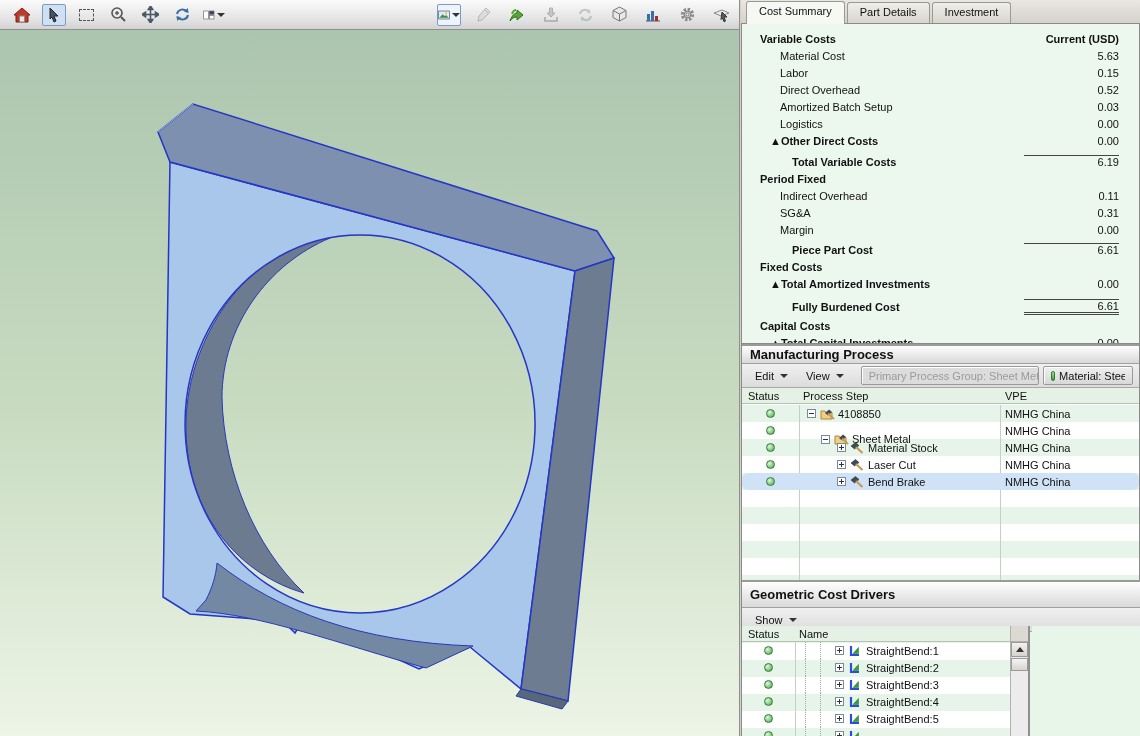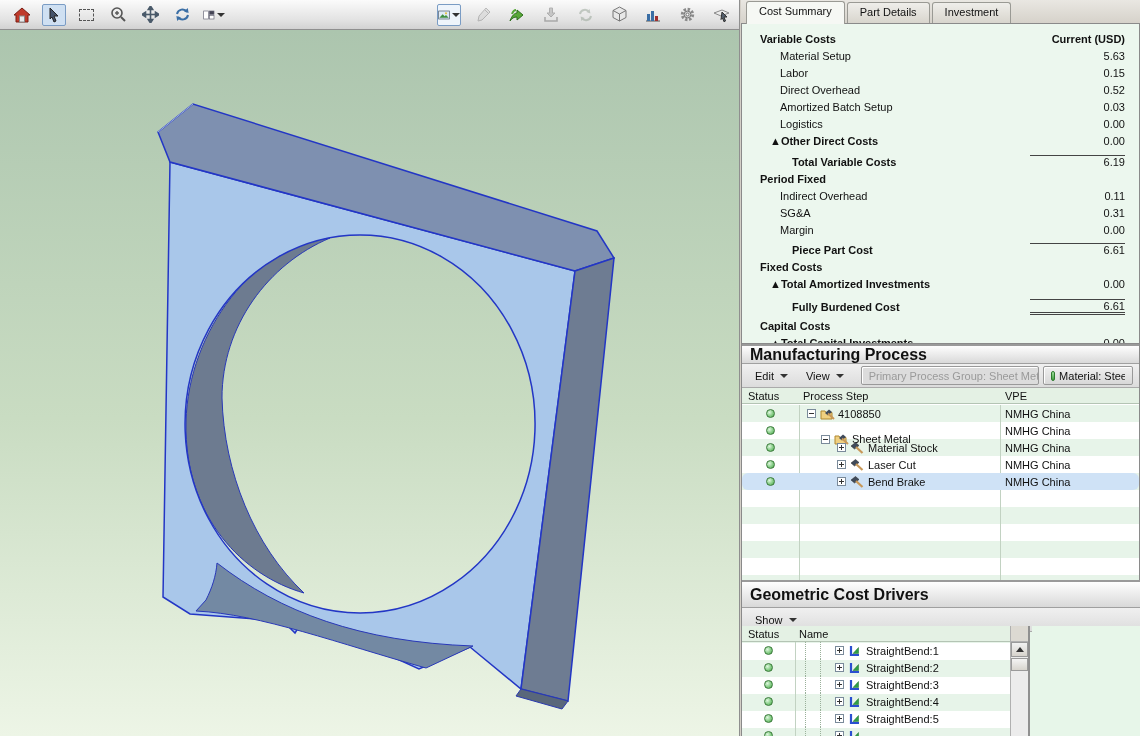--- a/index.html
+++ b/index.html
@@ -36,36 +36,36 @@
             background:linear-gradient(#e9e7e2,#d6d2ca); border-bottom:1px solid #8a8a8a;
             display:flex; align-items:flex-end; padding-left:5px; }
   .tab { height:21px; padding:3px 12px 0; margin-right:2px; border:1px solid #9a9a94; border-bottom:none;
          border-radius:3px 3px 0 0; background:linear-gradient(#efeeea,#d8d5cd); white-space:nowrap; }
   .tab.active { background:#f6f8f4; height:23px; font-weight:normal; position:relative; top:1px; }
 
   
   #costpanel { position:absolute; left:0; top:24px; width:100%; height:320px;
                background:#ecf7ee; border:1px solid #8a8a8a; border-top:none; overflow:hidden;
                padding-top:6px; }
-  .crow { display:flex; align-items:center; height:17px; padding-right:14px; }
+  .crow { display:flex; align-items:center; height:17px; padding-right:20px; }
   .crow .lbl { flex:1; white-space:nowrap; }
   .crow .val { width:95px; text-align:right; white-space:nowrap; }
   .c-sec  .lbl { font-weight:bold; padding-left:18px; }
   .c-sec  .val { font-weight:bold; }
   .c-item .lbl { padding-left:38px; }
   .c-bitem .lbl { font-weight:bold; padding-left:28px; }
   .c-total .lbl { font-weight:bold; padding-left:50px; }
   .v-line { border-top:1px solid #444; }
   .v-dbl  { border-bottom:3px double #444; }
   .g4 { margin-top:4px; } .g3 { margin-top:3px; } .g6 { margin-top:6px; } .g2 { margin-top:2px; }
 
   
   .panel-title { height:20px; background:linear-gradient(#fefefe,#d9d9d9);
                  border-top:2px solid #9a9a9a; border-bottom:1px solid #a0a0a0;
-                 font-weight:bold; font-size:16px; display:flex; align-items:center; padding-left:8px; }
+                 font-weight:bold; font-size:13px; display:flex; align-items:center; padding-left:8px; }
   .panel-toolbar { height:24px; background:linear-gradient(#f0f0f0,#dcdcdc);
                    border-bottom:1px solid #aaa; display:flex; align-items:center; gap:4px; padding:0 6px; }
   .dd-btn { display:flex; align-items:center; gap:4px; padding:2px 6px; border:1px solid transparent; }
   .tb-btn { display:flex; align-items:center; gap:4px; padding:2px 7px; height:19px;
             background:linear-gradient(#efefef,#d8d8d8); border:1px solid #999;
             border-radius:2px; box-shadow:inset 1px 1px 0 #fff; white-space:nowrap; overflow:hidden; }
   .tb-btn.disabled { color:#9a9a9a; background:#dcdcdc; }
   .grn-dot { width:6px; height:10px; border-radius:3px; background:linear-gradient(#9fe09f,#3f9c3f);
              border:1px solid #2e7a2e; display:inline-block; }
 
@@ -257,21 +257,21 @@
     <div class="tab">Part Details</div>
     <div class="tab">Investment</div>
   </div>
 
   <div id="costpanel">
     <div class="crow c-sec">
         <span class="lbl">Variable Costs</span>
         <span class="val">Current (USD)</span>
       </div>
     <div class="crow c-item">
-        <span class="lbl">Material Setup</span>
+        <span class="lbl">Material Cost</span>
         <span class="val">5.63</span>
       </div>
     <div class="crow c-item">
         <span class="lbl">Labor</span>
         <span class="val">0.15</span>
       </div>
     <div class="crow c-item">
         <span class="lbl">Direct Overhead</span>
         <span class="val">0.52</span>
       </div>

